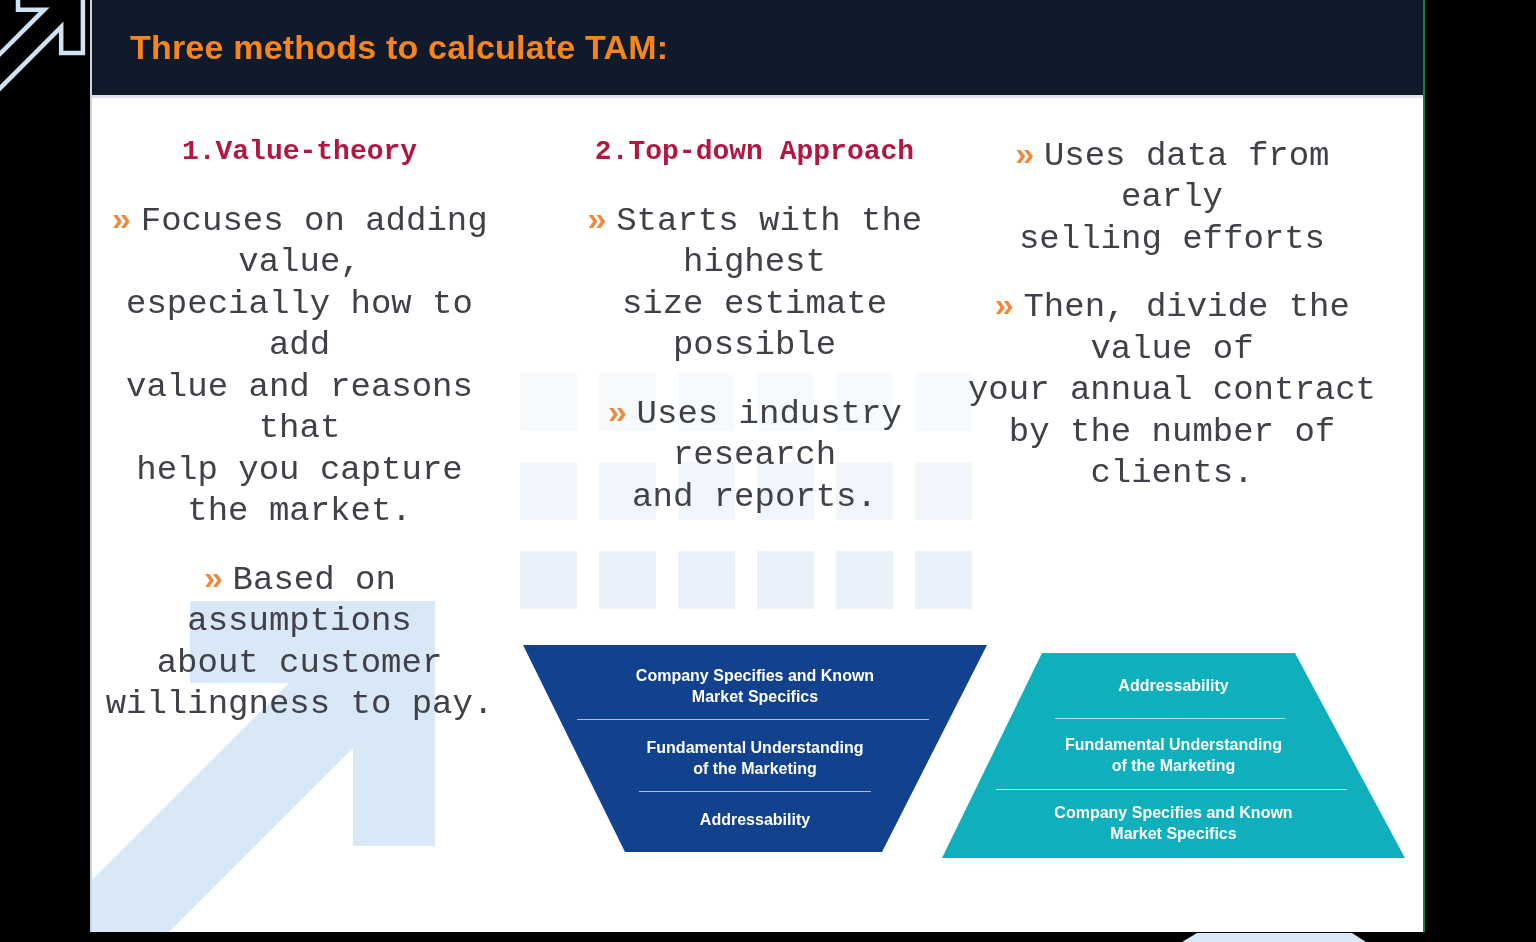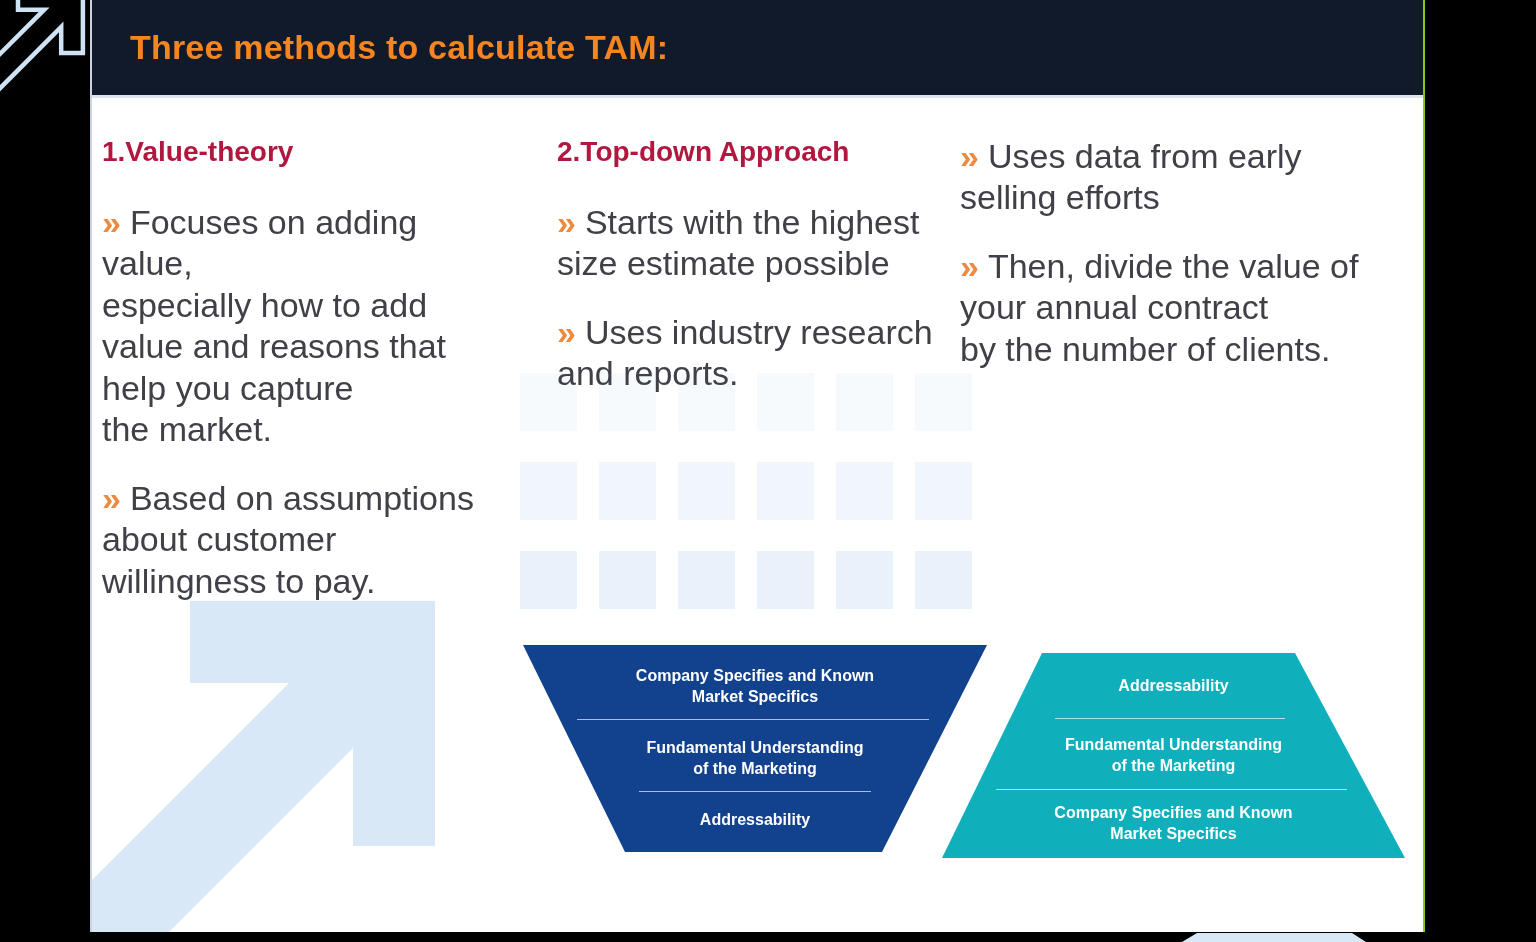--- a/index.html
+++ b/index.html
@@ -4,33 +4,33 @@
 <style>
   html,body{margin:0;padding:0;}
   body{
     width:1536px;height:942px;position:relative;background:#000;
     font-family:"Liberation Sans", sans-serif;overflow:hidden;
   }
   
   .slide{
     position:absolute;left:90px;top:0;width:1335px;height:932px;
     background:#ffffff;overflow:hidden;
-    border-left:2px solid #c9d3e1;border-right:2px solid #84cc16;
+    border-left:2px solid #c9d3e1;border-right:2px solid #15803d;
     box-sizing:border-box;
   }
   .hdr{
     position:absolute;left:0;top:0;width:100%;height:95px;background:#111a2b;
     border-bottom:3px solid #dfe3ee;box-sizing:content-box;
     display:flex;align-items:center;
   }
   .hdr .title{
     margin-left:38px;font-size:34px;font-weight:bold;color:#f5861f;letter-spacing:.2px;
   }
   
-  .col{position:absolute;text-align:left;color:#404048;}
+  .col{position:absolute;text-align:center;color:#404048;font-family:Liberation Mono, monospace;}
   .col .heading{font-size:28px;font-weight:bold;color:#b2173f;margin:0 0 34px 0;}
   .bullet{font-size:34px;line-height:1.22;margin:0 0 27px 0;white-space:normal;}
   .bullet .btext{white-space:pre-line;}
   .bullet .marker{color:#ee8a3f;font-weight:bold;margin-right:9px;}
   #col1{left:10px;top:136px;width:395px;}
   #col2{left:465px;top:136px;width:395px;}
   #col3{left:868px;top:136px;width:424px;}
   
   .sq-grid{position:absolute;left:428px;top:373px;display:grid;
     grid-template-columns:repeat(6,57px);grid-auto-rows:58px;column-gap:22px;row-gap:31px;}

